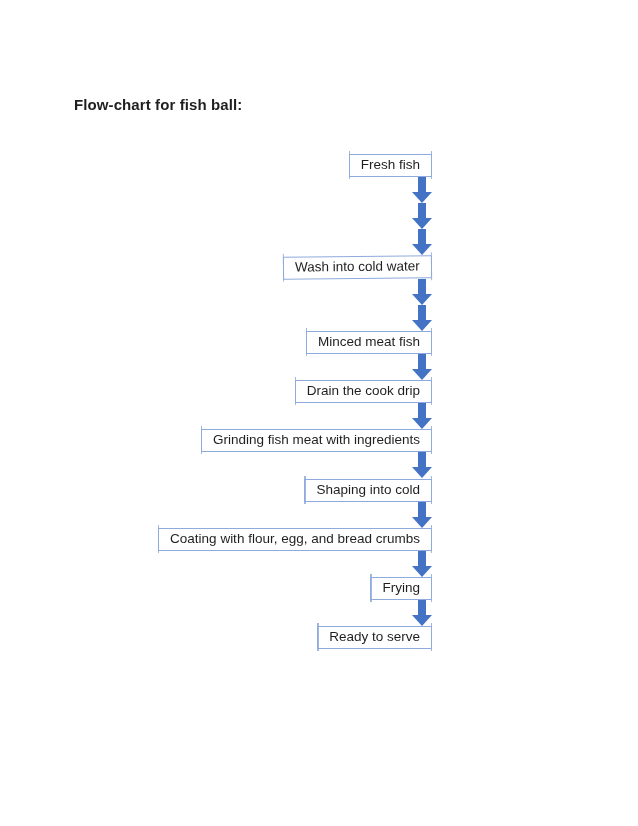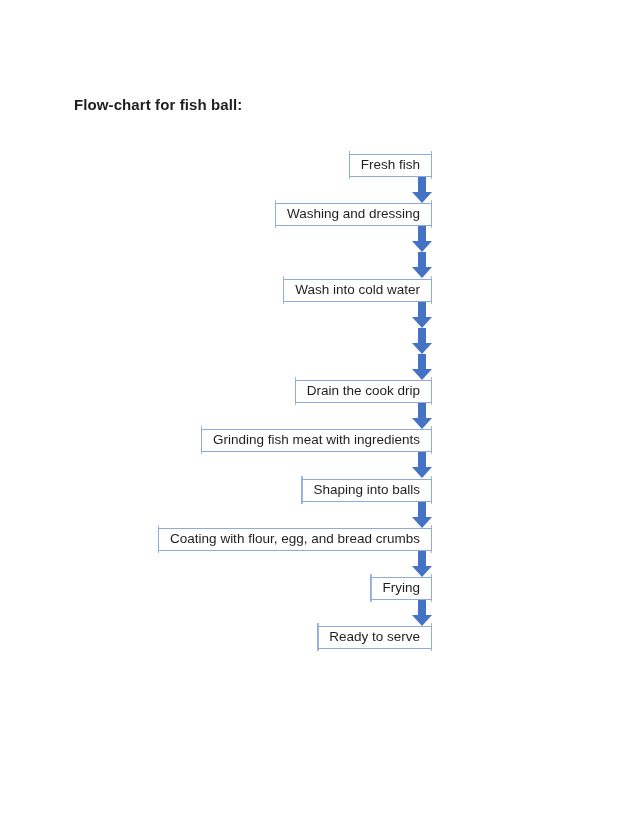--- a/index.html
+++ b/index.html
@@ -95,23 +95,20 @@
   <div class="flow">
 
     <div class="step">
       <div class="box">Fresh fish</div>
     </div>
     <div class="arrow">
         <div class="stem"></div>
         <div class="head"></div>
       </div>
 
-    <div class="step">
-      <div class="box">Washing and dressing</div>
-    </div>
     <div class="arrow">
         <div class="stem"></div>
         <div class="head"></div>
       </div>
 
     <div class="arrow">
         <div class="stem"></div>
         <div class="head"></div>
       </div>
 
@@ -121,20 +118,23 @@
     <div class="arrow">
         <div class="stem"></div>
         <div class="head"></div>
       </div>
 
     <div class="arrow">
         <div class="stem"></div>
         <div class="head"></div>
       </div>
 
+    <div class="step">
+      <div class="box">Minced meat fish</div>
+    </div>
     <div class="arrow">
         <div class="stem"></div>
         <div class="head"></div>
       </div>
 
     <div class="step">
       <div class="box">Drain the cook drip</div>
     </div>
     <div class="arrow">
         <div class="stem"></div>
@@ -143,21 +143,21 @@
 
     <div class="step">
       <div class="box">Grinding fish meat with ingredients</div>
     </div>
     <div class="arrow">
         <div class="stem"></div>
         <div class="head"></div>
       </div>
 
     <div class="step">
-      <div class="box">Shaping into balls</div>
+      <div class="box">Shaping into cold</div>
     </div>
     <div class="arrow">
         <div class="stem"></div>
         <div class="head"></div>
       </div>
 
     <div class="step">
       <div class="box">Coating with flour, egg, and bread crumbs</div>
     </div>
     <div class="arrow">

